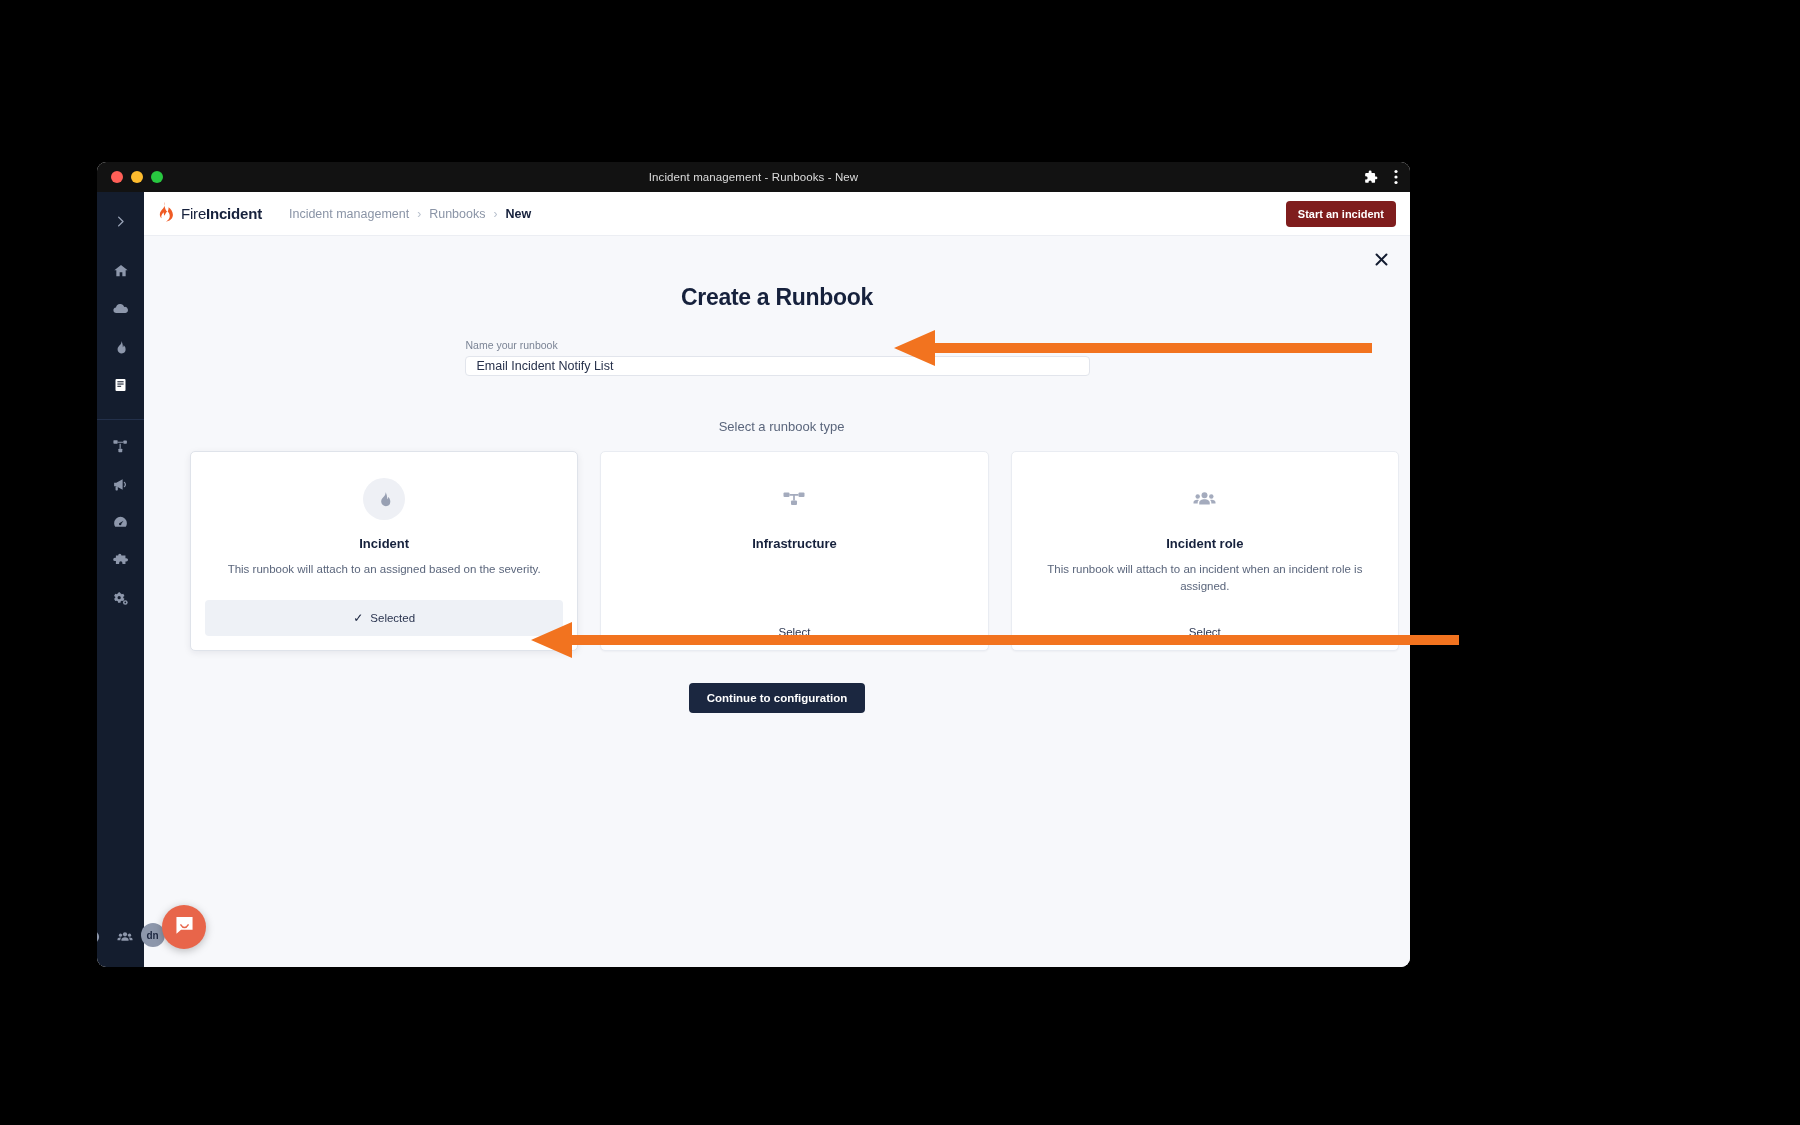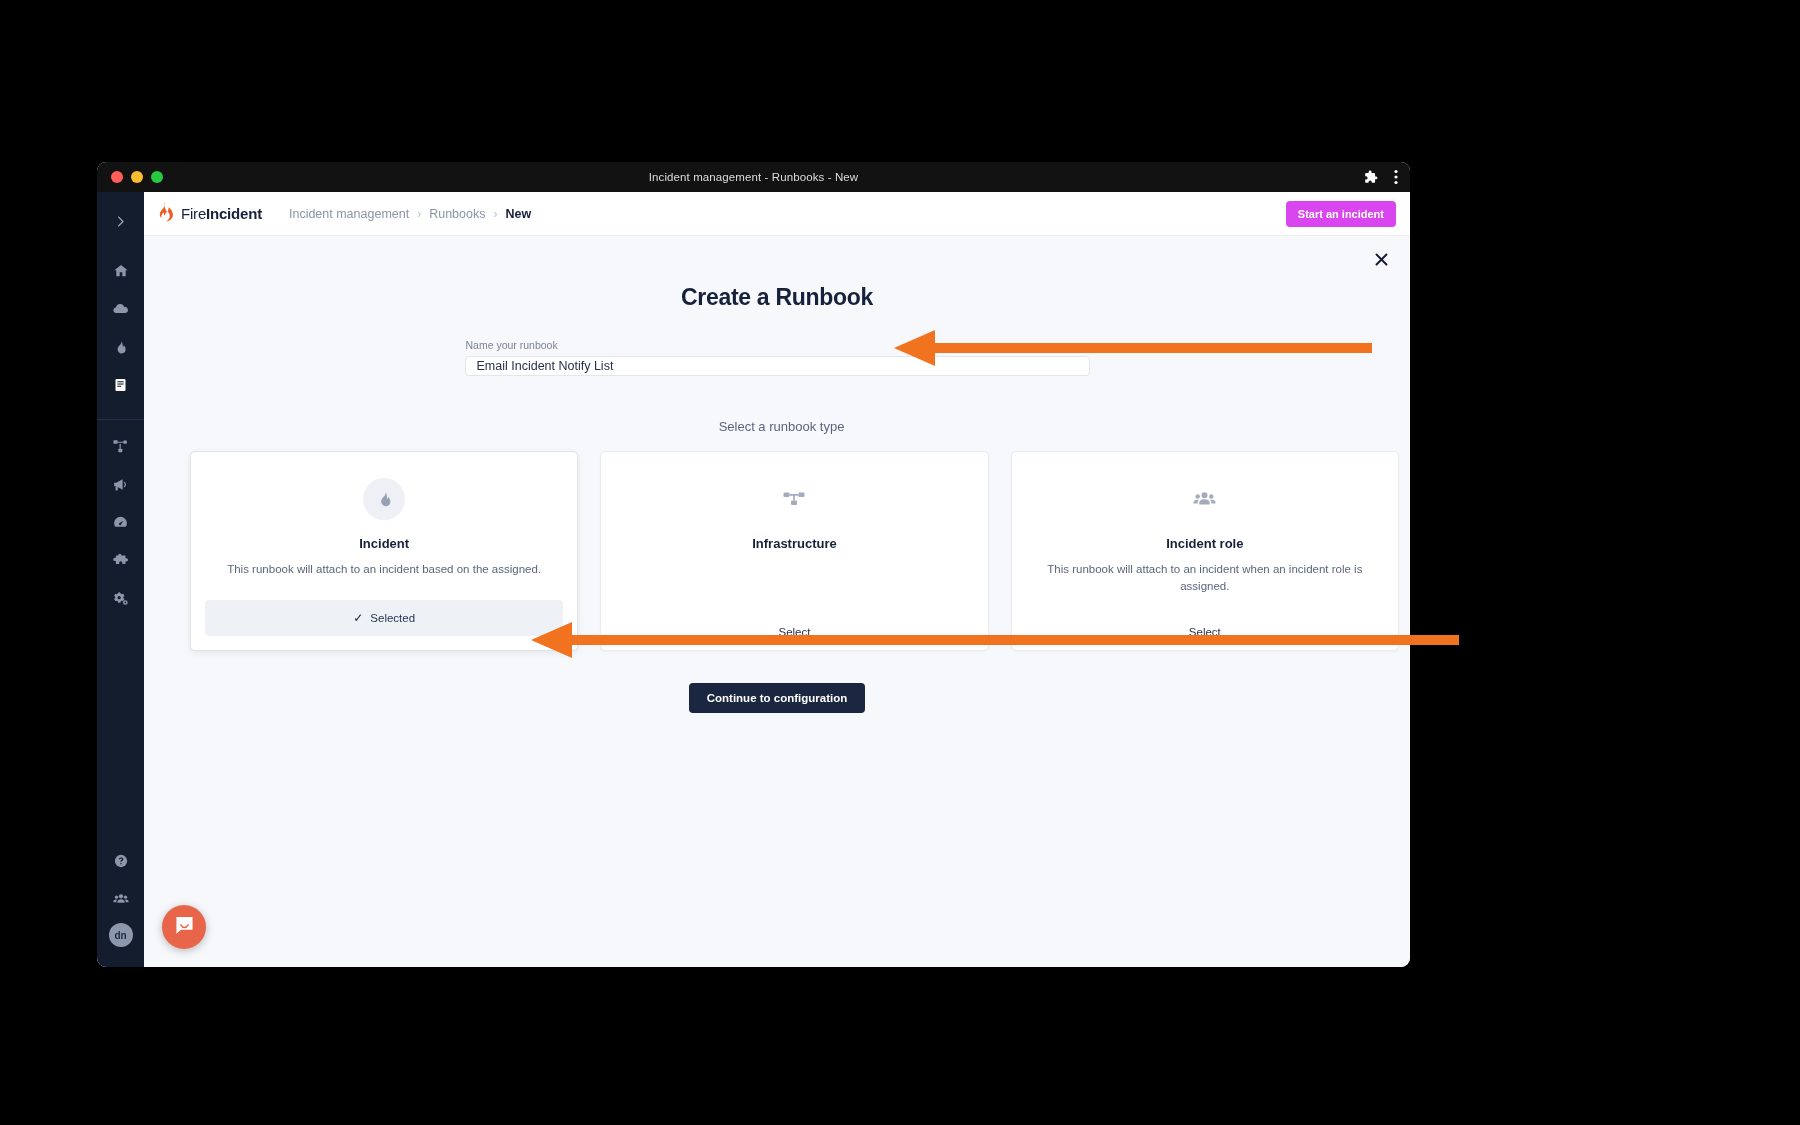--- a/index.html
+++ b/index.html
@@ -78,21 +78,21 @@
     margin: 10px 0 12px 0;
   }
   .side-spacer { flex: 1; }
   .side-avatar {
     width: 24px; height: 24px; border-radius: 50%;
     background: #8d97ab; color: #1d2740;
     font-size: 10px; font-weight: bold;
     display: flex; align-items: center; justify-content: center;
     margin-bottom: 16px;
   }
-  .side-bottom { display: flex; flex-direction: column; align-items: center; padding-bottom: 4px; }
+  .side-bottom { display: flex; flex-direction: row; align-items: flex-start; padding-bottom: 4px; }
 
   
   #content { flex: 1; background: #f7f8fb; display: flex; flex-direction: column; min-width: 0; }
 
   #topbar {
     height: 44px;
     background: #ffffff;
     border-bottom: 1px solid #eceef3;
     display: flex;
     align-items: center;
@@ -105,21 +105,21 @@
   .breadcrumb {
     display: flex; align-items: center; gap: 8px;
     margin-left: 27px;
     font-size: 12.5px;
     color: #8a94a6;
   }
   .breadcrumb .sep { color: #b8c0cd; font-size: 12px; }
   .breadcrumb .crumb-current { color: #16213c; font-weight: bold; }
   .topbar-spacer { flex: 1; }
   #start-incident-button {
-    background: #d946ef;
+    background: #7f1d1d;
     color: #ffffff;
     font-size: 11px;
     font-weight: bold;
     padding: 7px 12px;
     border-radius: 4px;
     border: none;
     cursor: pointer;
     font-family: inherit;
   }
 
@@ -481,21 +481,21 @@
         <div id="cards-row">
 
           <div class="type-card selected">
             <div class="card-inner">
               <div class="card-icon-circle">
                 <svg width="17" height="19" viewBox="0 0 24 24" fill="currentColor">
                   <path d="M13.5 1.5s.6 3.1-1.6 5.6c-2.3 2.6-4.6 4-4.6 7.6A6.7 6.7 0 0 0 14 21.5a6.8 6.8 0 0 0 6.2-6.8c0-4.6-3.3-6.3-3.3-6.3s.2 2.3-1.2 3.3c0 0 .6-4.4-2.2-10.2z"></path>
                 </svg>
               </div>
               <div class="card-title">Incident</div>
-              <div class="card-desc">This runbook will attach to an incident based on the assigned.</div>
+              <div class="card-desc">This runbook will attach to an assigned based on the severity.</div>
             </div>
             <button class="card-action is-selected">
               <span class="check-glyph">✓</span>
               <span>Selected</span>
             </button>
           </div>
 
           <div class="type-card">
             <div class="card-inner">
               <div class="card-icon-plain">

